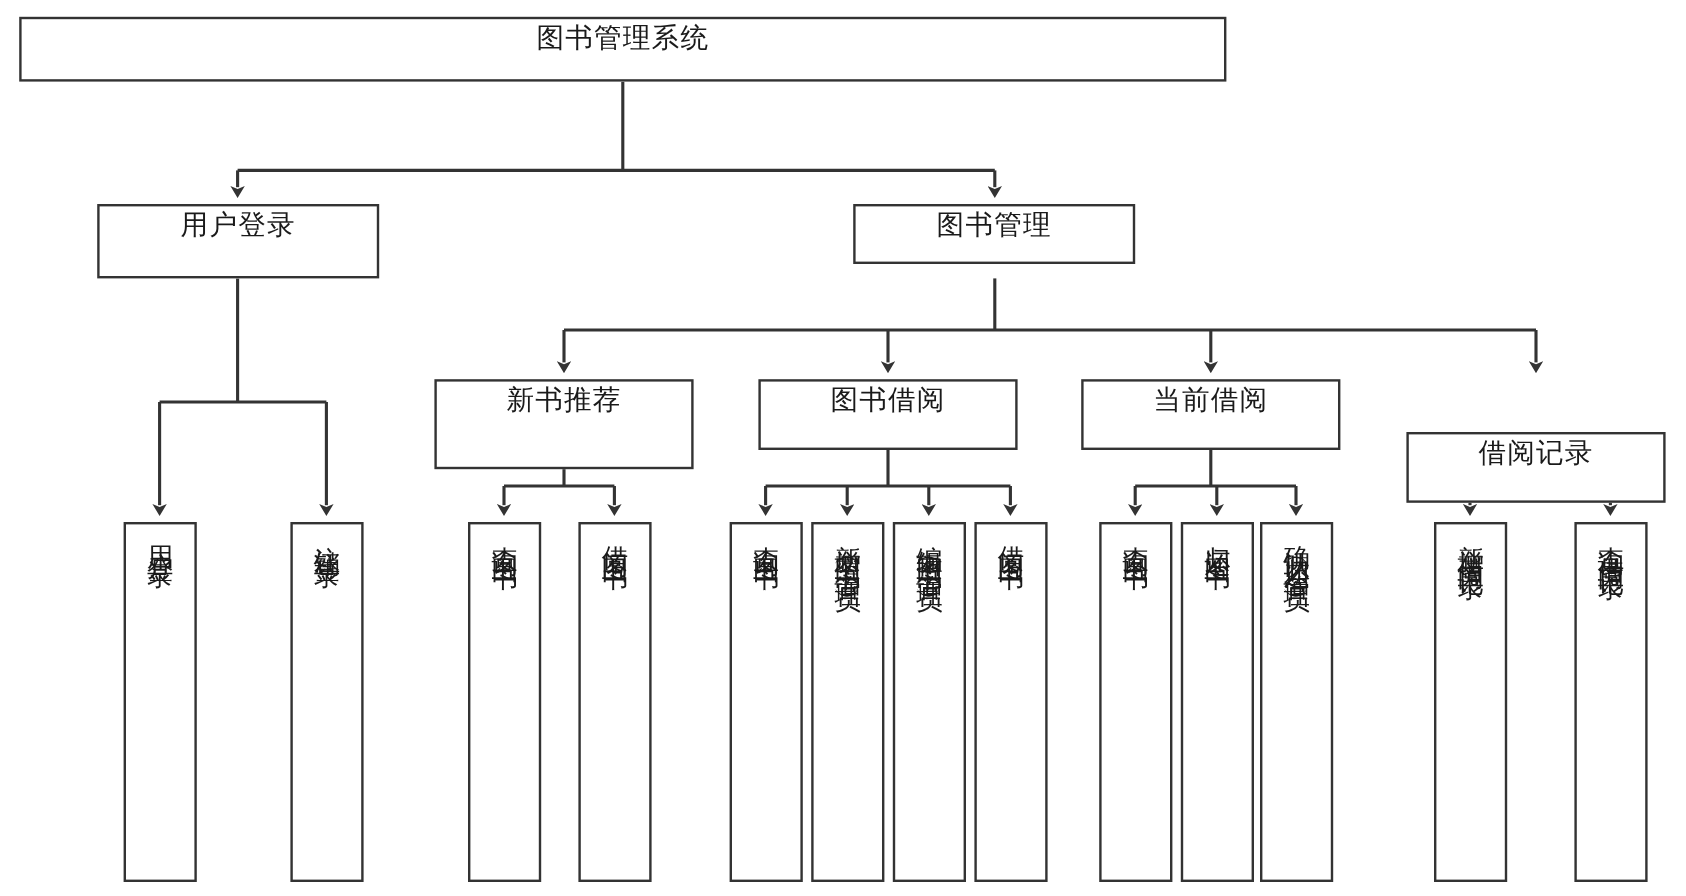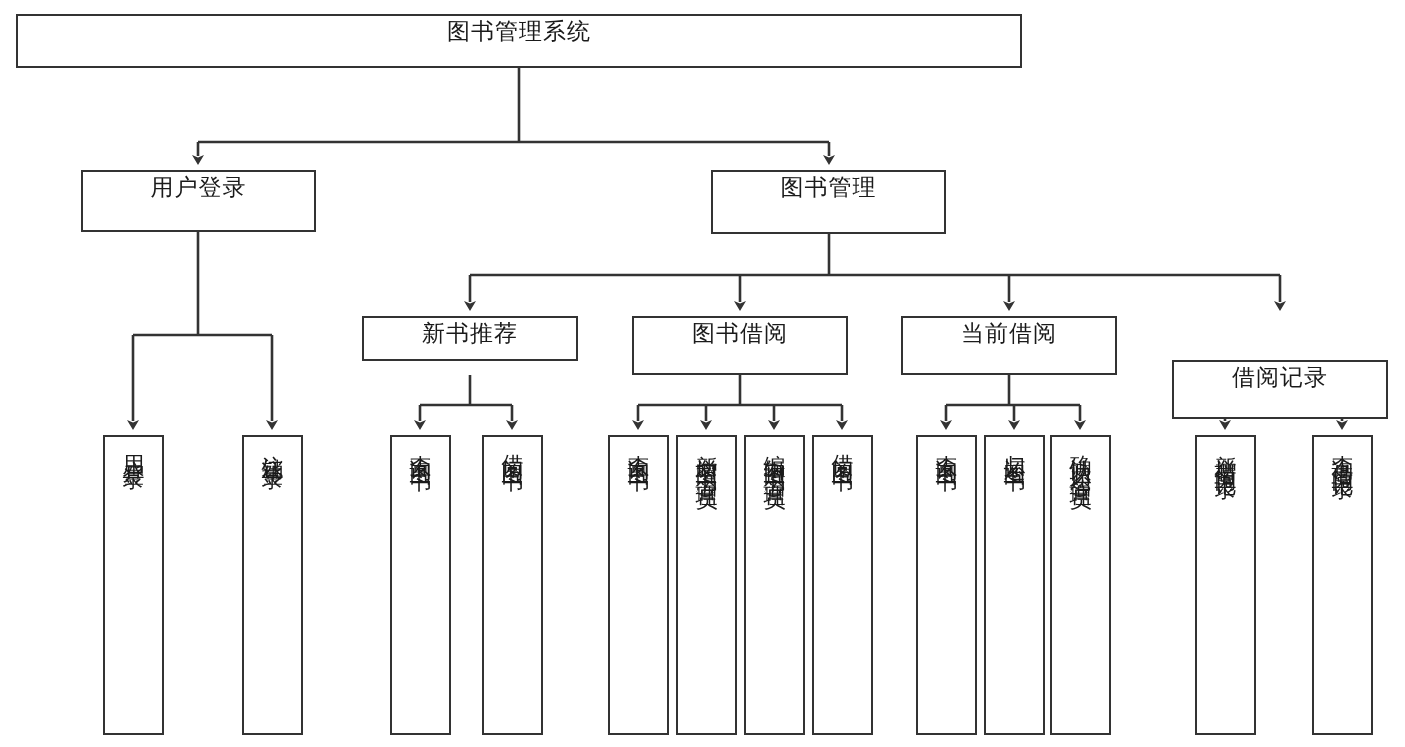--- a/index.html
+++ b/index.html
@@ -118,25 +118,25 @@
     </g>
   </svg>
 
   <div class="node h" style="left:16px; top:14px; width:1006px; height:54px;">
     <span class="htext">图书管理系统</span>
   </div>
 
   <div class="node h" style="left:81px; top:170px; width:235px; height:62px;">
     <span class="htext">用户登录</span>
   </div>
-  <div class="node h" style="left:711px; top:170px; width:235px; height:64px;">
+  <div class="node h" style="left:711px; top:170px; width:235px; height:50px;">
     <span class="htext">图书管理</span>
   </div>
 
-  <div class="node h" style="left:362px; top:316px; width:216px; height:45px;">
+  <div class="node h" style="left:362px; top:316px; width:216px; height:75px;">
     <span class="htext">新书推荐</span>
   </div>
   <div class="node h" style="left:901px; top:316px; width:216px; height:59px;">
     <span class="htext">当前借阅</span>
   </div>
   <div class="node h" style="left:632px; top:316px; width:216px; height:59px;">
     <span class="htext">图书借阅</span>
   </div>
   <div class="node h" style="left:1172px; top:316px; width:216px; height:59px;margin-top:44px;">
     <span class="htext">借阅记录</span>

